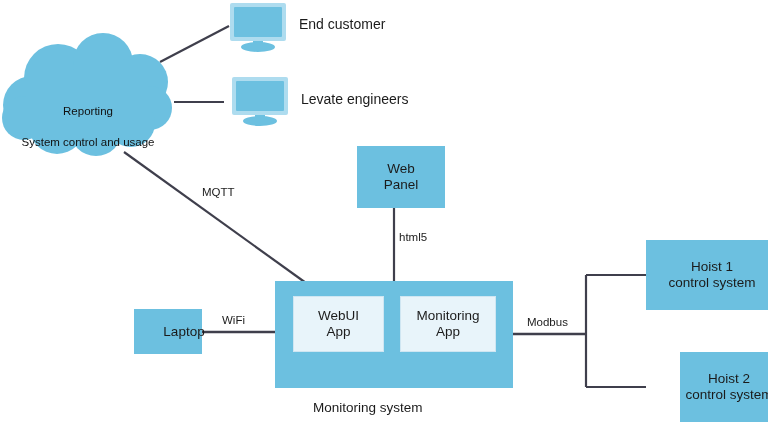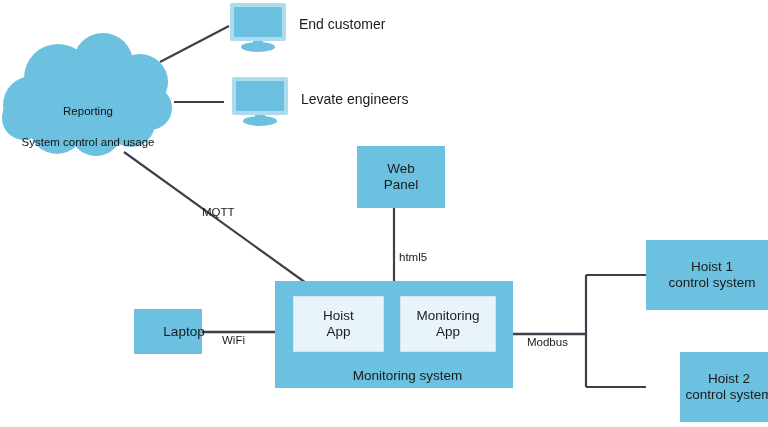--- a/index.html
+++ b/index.html
@@ -49,30 +49,30 @@
     text-align: center;
     display: flex;
     align-items: center;
     justify-content: center;
     white-space: pre-line;
   }
   .sys-label {
     position: absolute;
     font-size: 13.5px;
     color: #1b1b1b;
-    text-align: center;
+    text-align: left;
     white-space: nowrap;
+    margin-top: 32px;
   }
   .edge-label {
     position: absolute;
     font-size: 11.5px;
     color: #1b1b1b;
     background: transparent;
     white-space: nowrap;
-    margin-top: 20px;
   }
   .actor-label {
     position: absolute;
     font-size: 14px;
     color: #1b1b1b;
     white-space: nowrap;
   }
   .cloud-text {
     position: absolute;
     text-align: center;
@@ -145,21 +145,21 @@
 
   <div class="actor-label" style="left:301px; top:91px;">Levate engineers</div>
 
   <div class="node" style="left:357px; top:146px; width:88px; height:62px;">Web
 Panel</div>
 
   <div class="node" style="left:134px; top:309px; width:68px; height:45px;padding-left:32px;">Laptop</div>
 
   <div class="node" style="left:275px; top:281px; width:238px; height:107px; display:block;"></div>
 
-  <div class="inner-app" style="left:293px; top:296px; width:91px; height:56px;">Hoist
+  <div class="inner-app" style="left:293px; top:296px; width:91px; height:56px;">WebUI
 App</div>
 
   <div class="inner-app" style="left:400px; top:296px; width:96px; height:56px;">Monitoring
 App</div>
 
   <div class="sys-label" style="left:313px; top:368px; width:189px;">Monitoring system</div>
 
   <div class="node" style="left:646px; top:240px; width:132px; height:70px;">Hoist 1
 control system</div>
 

